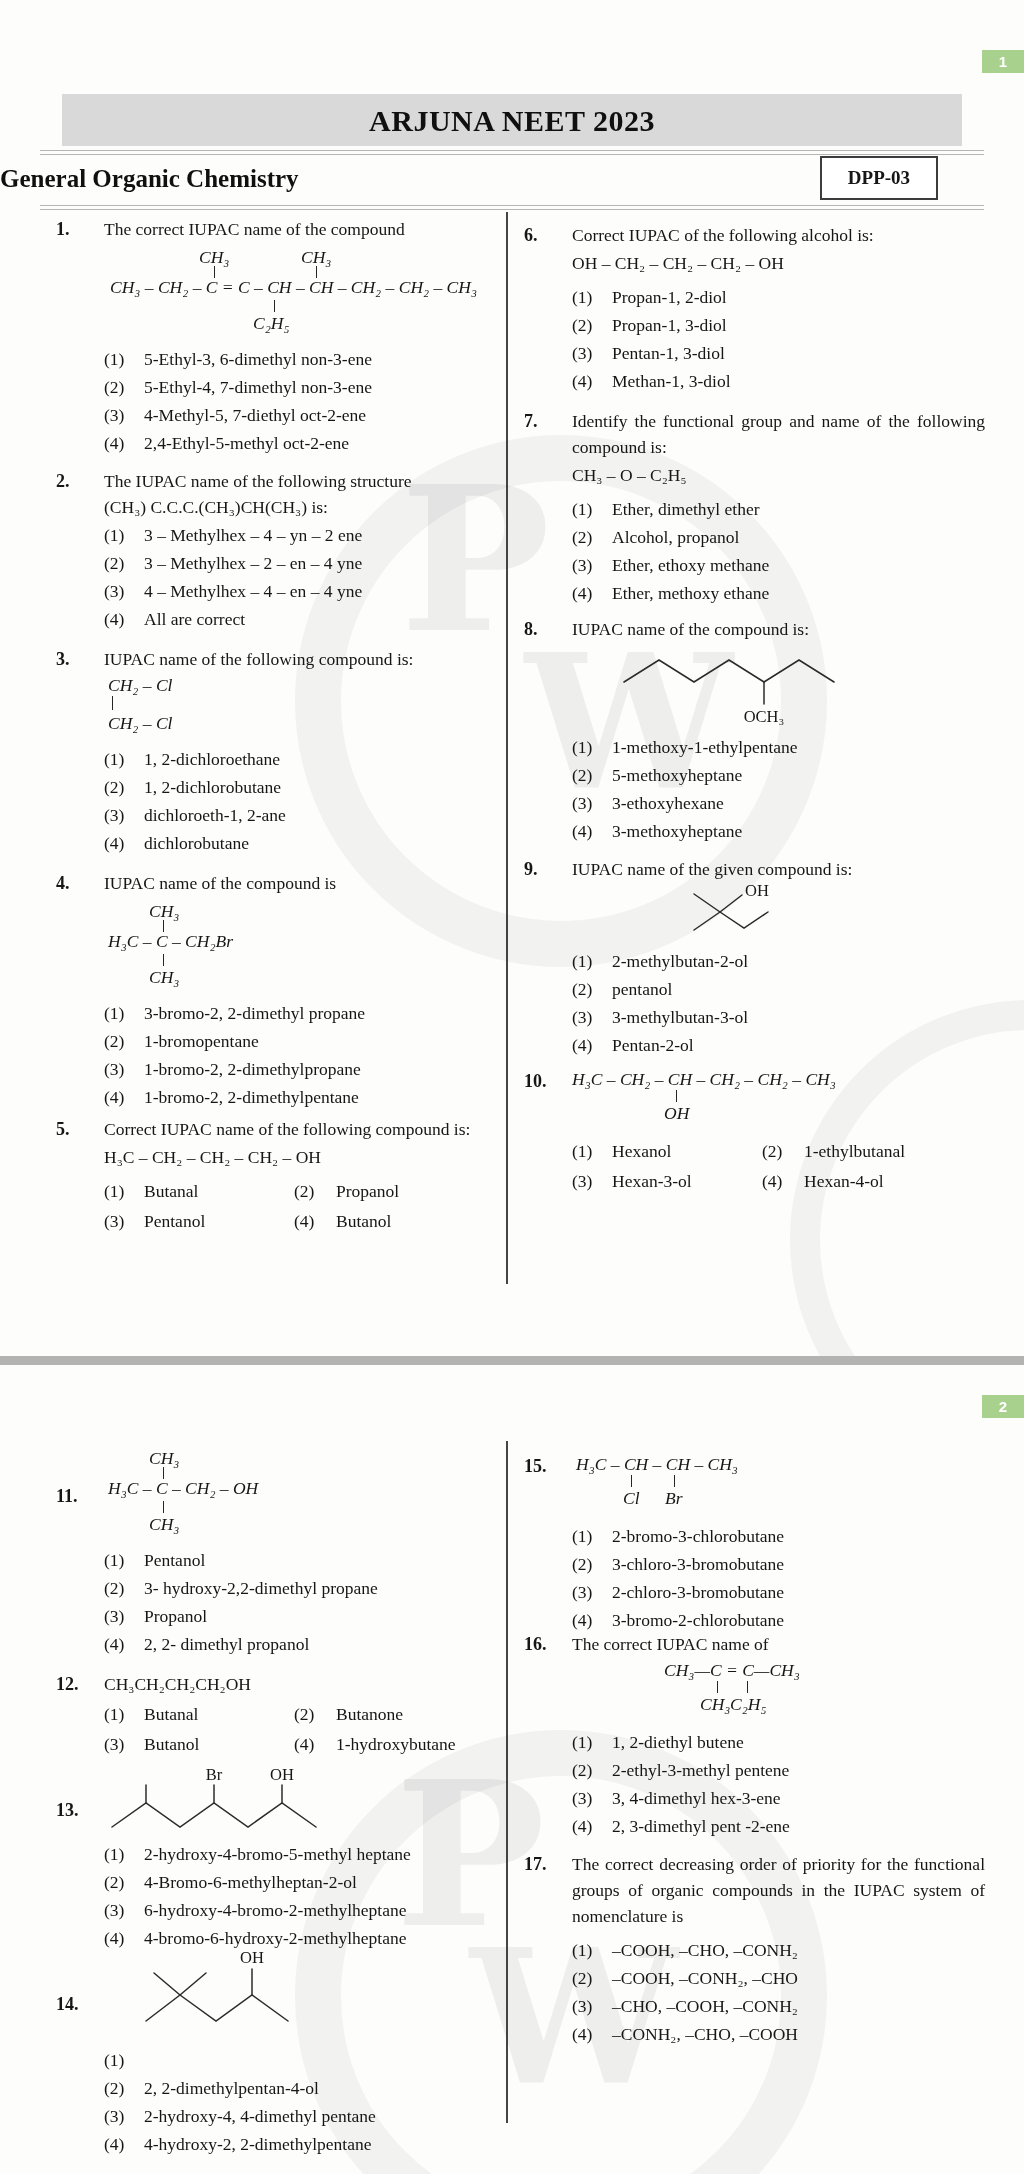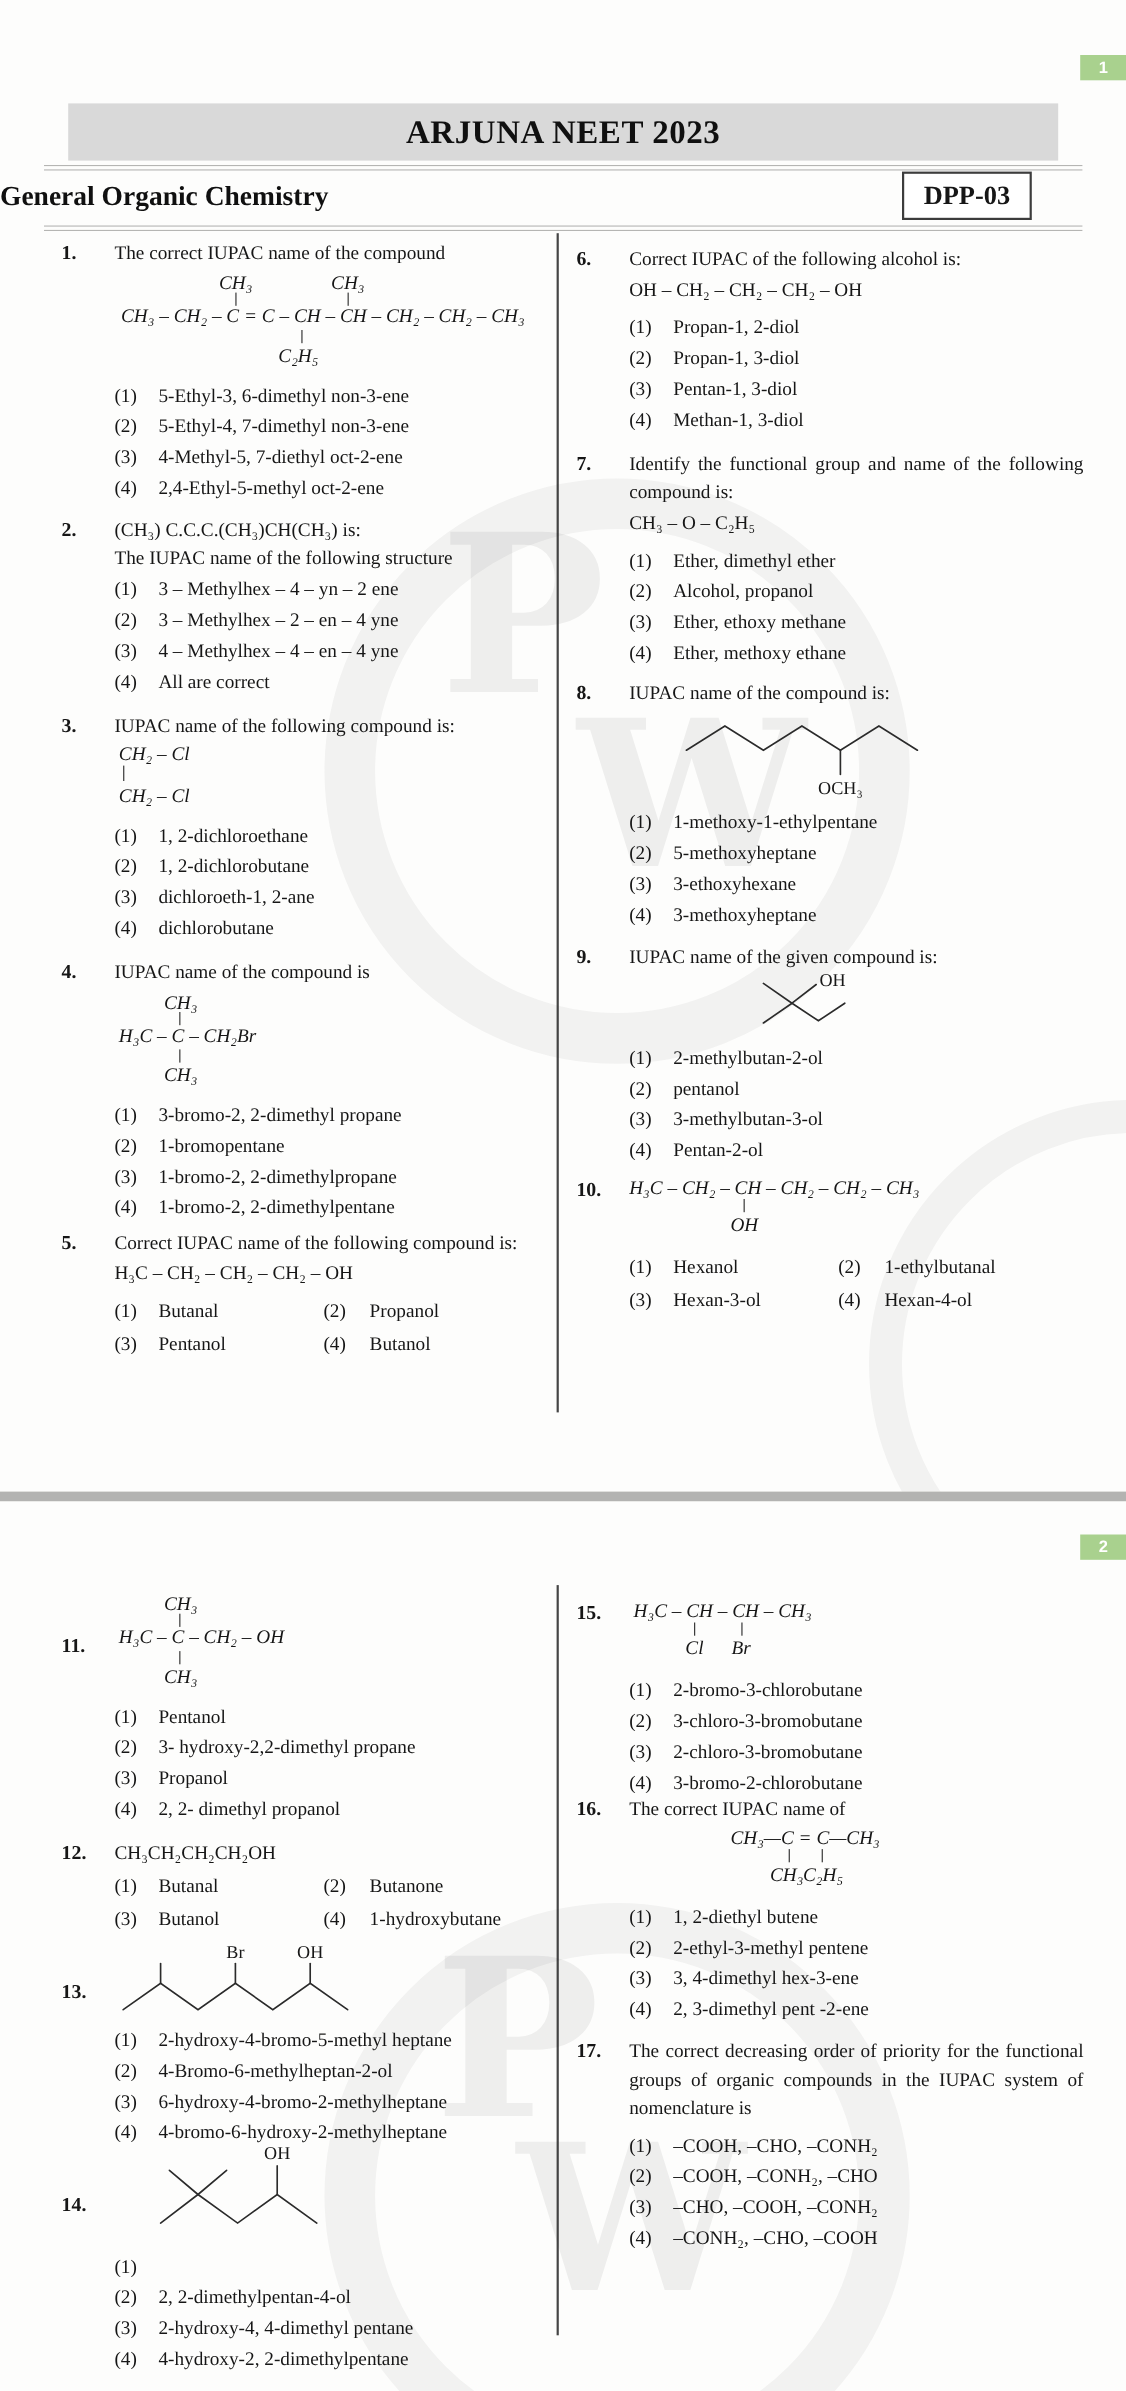--- a/index.html
+++ b/index.html
@@ -17,21 +17,21 @@
     text-align:center;line-height:23px;}
   #page1 .badge{top:50px;} #page2 .badge{top:30px;}
 
   .banner{position:absolute;left:62px;right:62px;top:94px;height:52px;background:#d9d9d9;
     text-align:center;font-weight:bold;font-size:30px;line-height:54px;letter-spacing:.5px;color:#101010;}
   .rule{position:absolute;left:40px;right:40px;height:1px;background:#b5b5b3;}
   .r1{top:150px;} .r2{top:154px;} .r3{top:205px;} .r4{top:209px;}
   .subtitle{position:absolute;left:0;right:0;top:158px;height:42px;text-align:left;
     font-weight:bold;font-size:25px;line-height:42px;color:#101010;}
   .dppbox{position:absolute;left:820px;top:156px;width:114px;height:40px;border:2px solid #3c3c3c;
-    background:#fff;text-align:center;line-height:40px;font-weight:bold;font-size:24px;}
+    background:#fff;text-align:center;line-height:40px;font-weight:bold;font-size:19px;}
 
   .divider{position:absolute;left:506px;width:2px;background:#454545;}
   #page1 .divider{top:212px;height:1072px;}
   #page2 .divider{top:76px;height:682px;}
 
   .q{position:absolute;display:flex;z-index:2;}
   .qL{left:56px;width:444px;}
   .qR{left:524px;width:461px;}
   .qnum{font-weight:bold;font-size:18px;width:48px;flex:none;line-height:26px;}
   .qbody{flex:1;font-size:17.5px;line-height:26px;}
@@ -143,22 +143,22 @@
             <span class="on">(4)</span>
             <span class="ot">2,4-Ethyl-5-methyl oct-2-ene</span>
           </div>
       </div>
     </div>
   </div>
 
   <div class="q qL" style="top:468px;">
     <span class="qnum">2.</span>
     <div class="qbody">
+      <div class="qtext">The IUPAC name of the following structure</div>
       <div class="qtext">(CH₃) C.C.C.(CH₃)CH(CH₃) is:</div>
-      <div class="qtext">The IUPAC name of the following structure</div>
       <div class="opts" style="margin-top:2px;">
         <div class="opt">
             <span class="on">(1)</span>
             <span class="ot">3 – Methylhex – 4 – yn – 2 ene</span>
           </div>
         <div class="opt">
             <span class="on">(2)</span>
             <span class="ot">3 – Methylhex – 2 – en – 4 yne</span>
           </div>
         <div class="opt">

